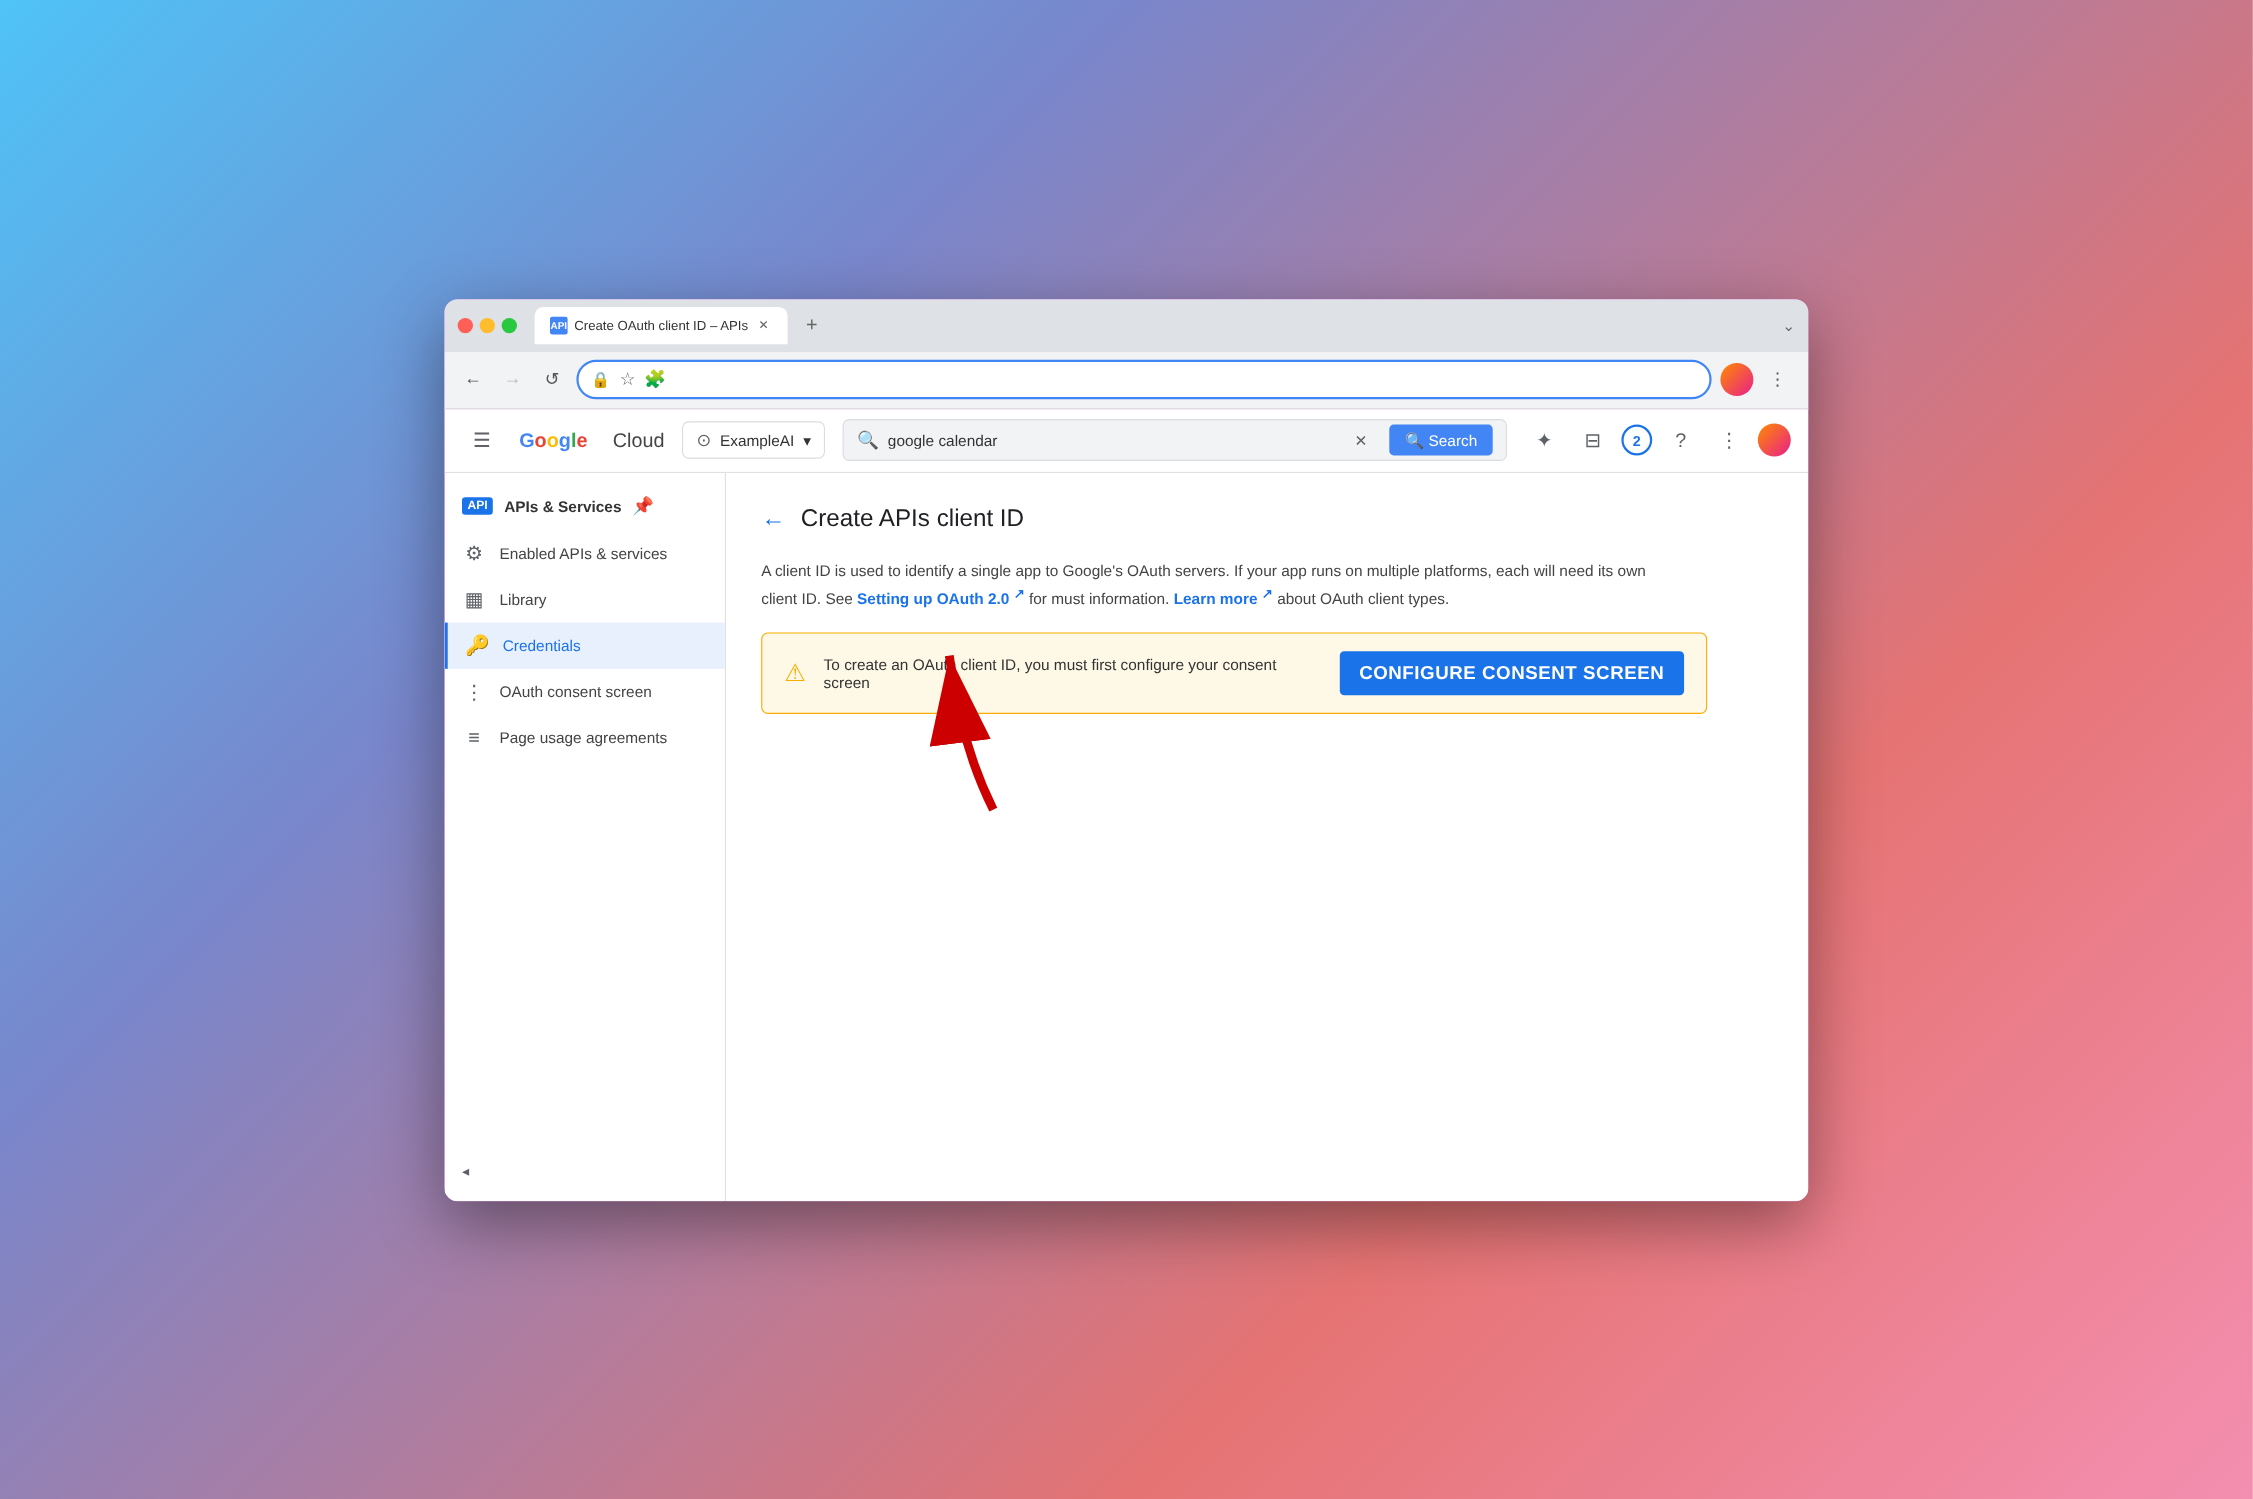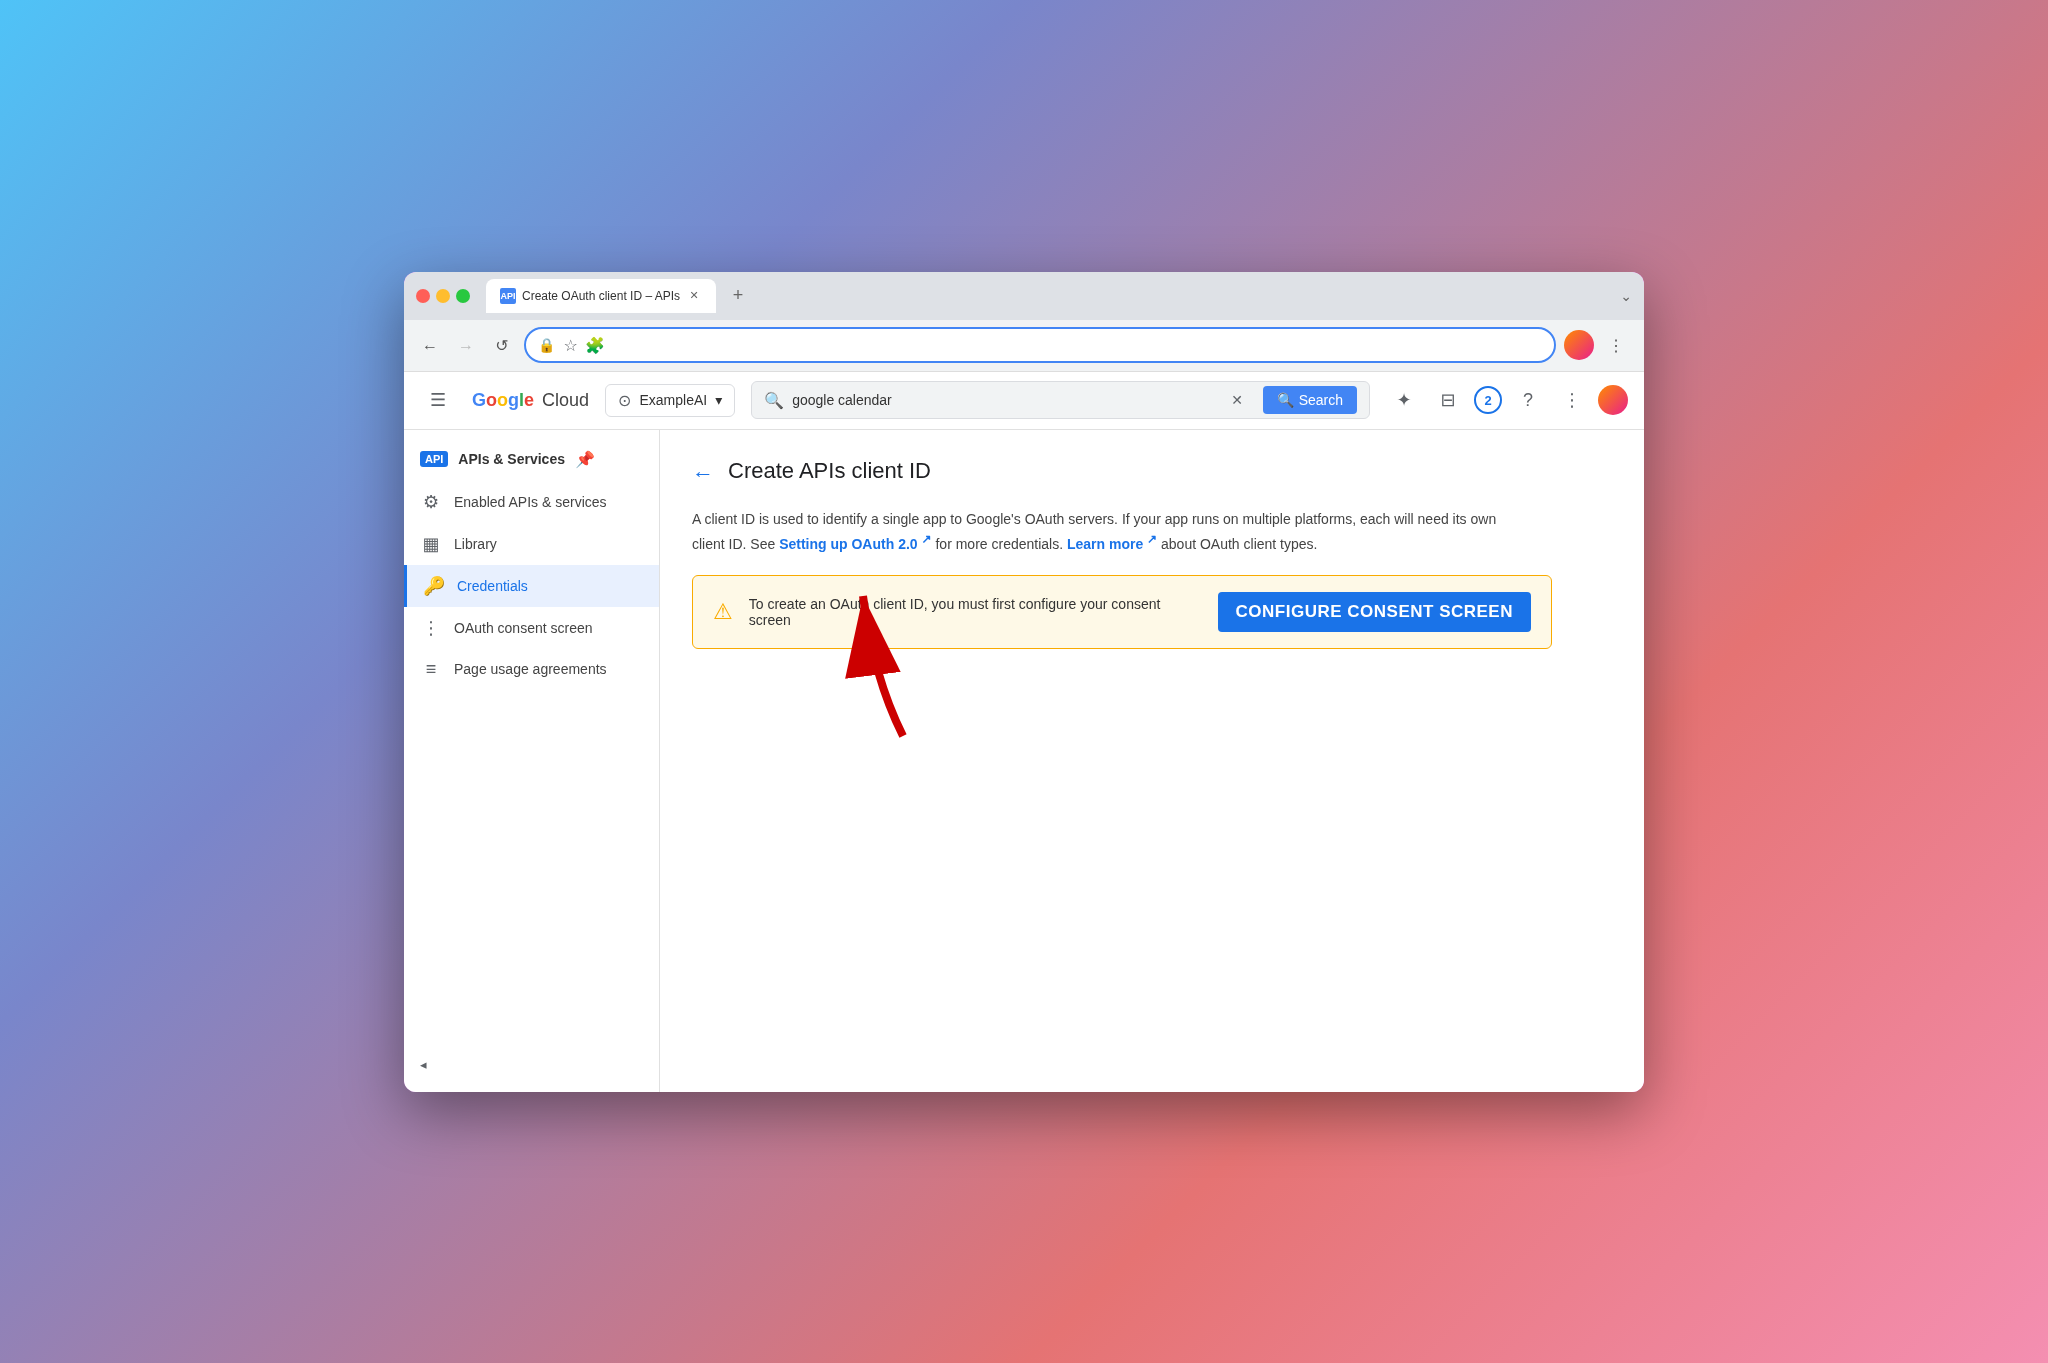--- a/index.html
+++ b/index.html
@@ -324,21 +324,21 @@
   </div>
 
   <div class="page-wrapper">
 
     <div class="gcloud-topbar">
       <button class="topbar-icon-btn hamburger">☰</button>
       <div class="google-cloud-logo">
         <span style="font-weight:bold;">
           <span style="color:#4285f4">G</span><span style="color:#ea4335">o</span><span style="color:#fbbc04">o</span><span style="color:#4285f4">g</span><span style="color:#34a853">l</span><span style="color:#ea4335">e</span>
         </span>
-        <span style="color:#444; font-weight:400; margin-left:4px;">Cloud</span>
+        <span style="color:#444; font-weight:400; margin-left:19px;">Cloud</span>
       </div>
       <div class="project-selector">
         <span class="project-icon">⊙</span>
         <span>ExampleAI</span>
         <span>▾</span>
       </div>
       <div class="search-box">
         <span style="color:#5f6368;">🔍</span>
         <input type="text" value="google calendar" style="">
         <button class="topbar-icon-btn" style="color:#5f6368; font-size:14px;">✕</button>
@@ -399,21 +399,21 @@
           <button class="back-btn">←</button>
           <h1 class="page-title">Create APIs client ID</h1>
         </div>
 
         <p class="description-text">
           <span>A client ID is used to identify a single app to Google's OAuth servers. If your app runs on multiple platforms, each will need its own client ID. See </span>
           <a href="#">
             <span>Setting up OAuth 2.0</span>
             <span class="external-link">↗</span>
           </a>
-          <span> for more credentials. </span>
+          <span> for must information. </span>
           <a href="#">
             <span>Learn more</span>
             <span class="external-link">↗</span>
           </a>
           <span> about OAuth client types.</span>
         </p>
 
         <div class="warning-banner" style="position:relative;">
           <span class="warning-icon">⚠</span>
           <span class="warning-text">To create an OAuth client ID, you must first configure your consent screen</span>

